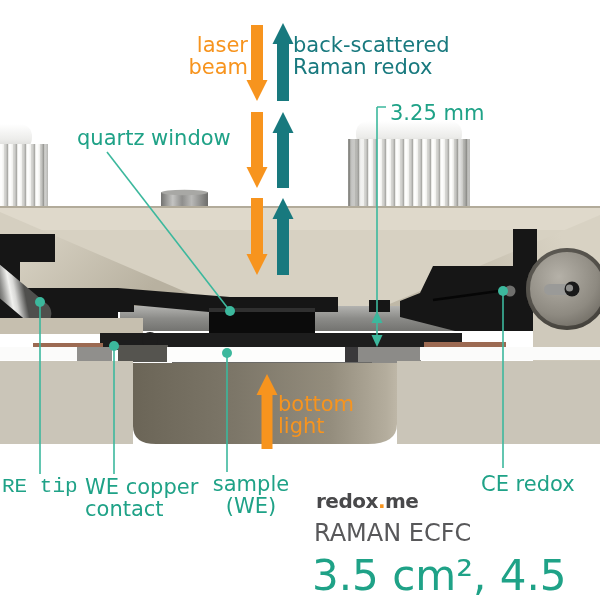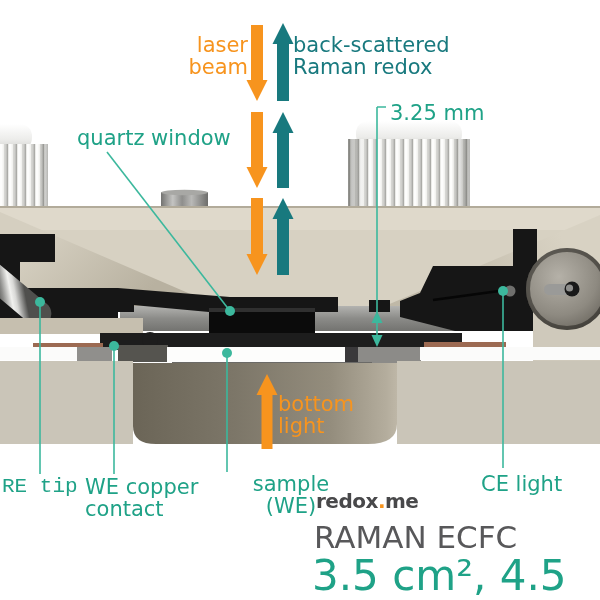--- a/index.html
+++ b/index.html
@@ -4,25 +4,25 @@
 <style>
   html,body{margin:0;padding:0;background:#fff;}
   .stage{position:relative;width:600px;height:600px;background:#ffffff;overflow:hidden;
          font-family:"DejaVu Sans","Liberation Sans",sans-serif;}
   .render-svg{position:absolute;left:0;top:0;}
   .label{position:absolute;white-space:pre-line;font-size:21px;line-height:22px;
          color:var(--teal,#1fa287);}
   .label.orange{color:var(--orange,#f7941e);}
   .label.dark{color:var(--teal_dark,#18797e);}
   .label.right{text-align:right;}
-  .label.center{text-align:center;margin-left:40px;}
+  .label.center{text-align:center;}
   .brand-logo{position:absolute;left:316px;top:489px;font-size:20px;font-weight:bold;
               color:var(--logo_gray,#48484a);letter-spacing:-0.5px;}
   .brand-logo .dot{color:var(--orange,#f7941e);}
-  .brand-product{position:absolute;left:314px;top:519px;font-size:31px;
+  .brand-product{position:absolute;left:314px;top:519px;font-size:24px;
                  color:var(--title_gray,#58585a);}
   .brand-specs{position:absolute;left:312px;top:551px;font-size:42px;
                color:var(--teal,#1fa287);}
 </style>
 </head>
 <body>
 
 <div class="stage">
 
   <svg class="render-svg" width="600" height="600" viewBox="0 0 600 600">
@@ -206,19 +206,19 @@
 Raman redox</div>
   <div class="label" style="left:390px;top:96px;margin-top:6px;">3.25 mm</div>
   <div class="label orange" style="left:278px;top:393px;">bottom
 light</div>
   <div class="label" style="left:77px;top:127px;">quartz window</div>
   <div class="label" style="left:2px;top:476px;font-family:Liberation Mono, monospace;">RE tip</div>
   <div class="label" style="left:85px;top:476px;">WE copper
 contact</div>
   <div class="label center" style="left:211px;top:473px;width:80px;">sample
 (WE)</div>
-  <div class="label" style="left:481px;top:473px;">CE light</div>
+  <div class="label" style="left:481px;top:473px;">CE redox</div>
 
   <div class="brand-logo"><span>redox</span><span class="dot">.</span><span>me</span></div>
   <div class="brand-product">RAMAN ECFC</div>
   <div class="brand-specs">3.5 cm², 4.5 mL</div>
 
 </div>
 
 </body></html>

